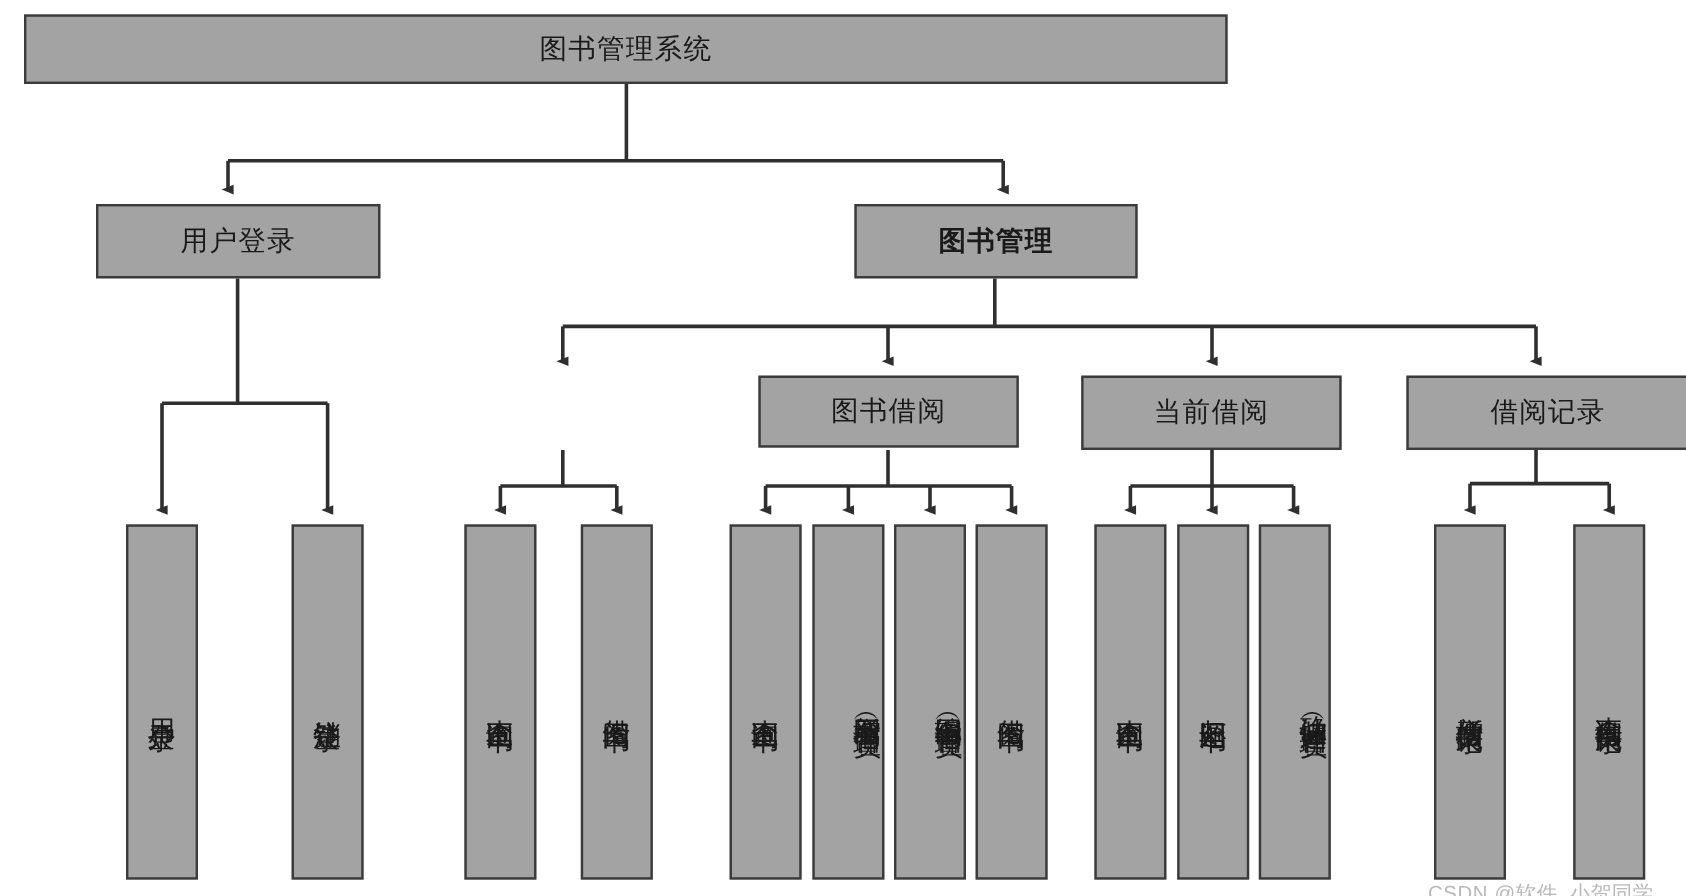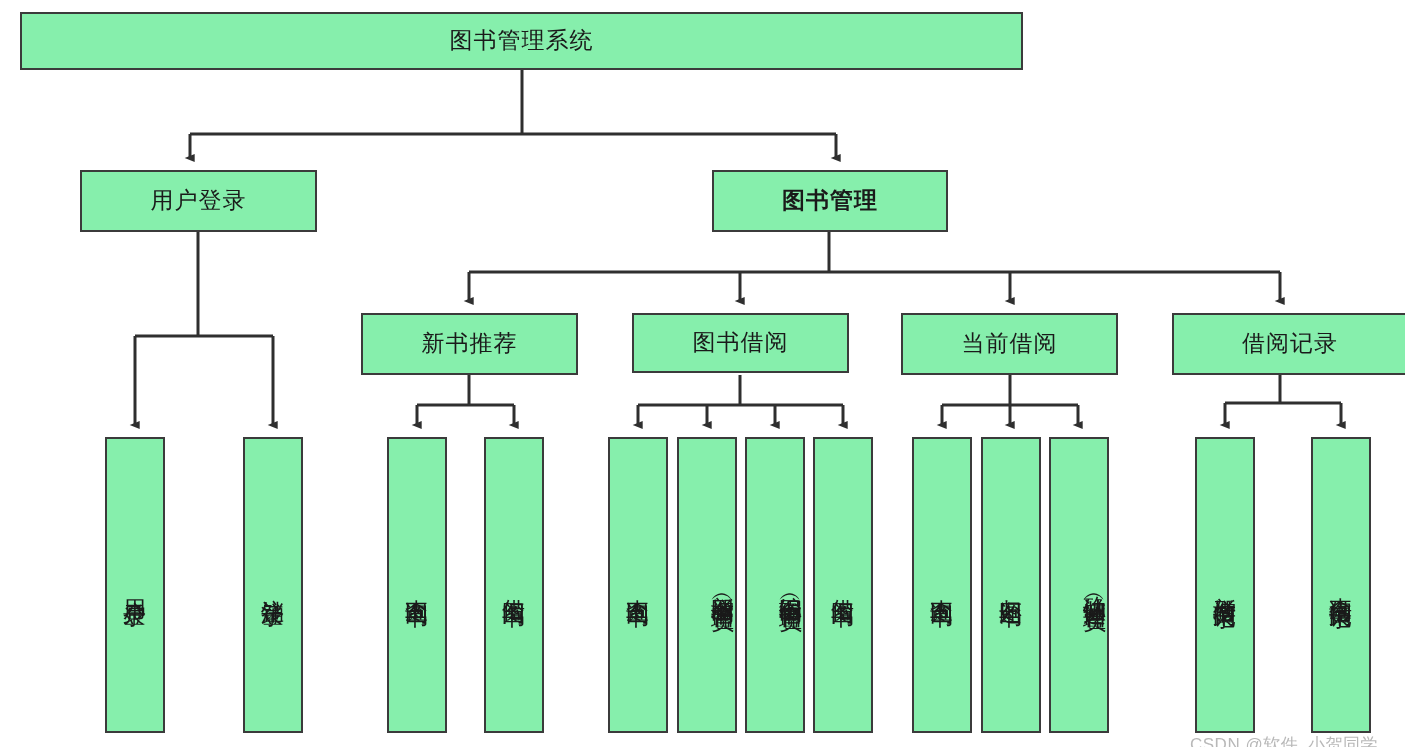--- a/index.html
+++ b/index.html
@@ -23,21 +23,21 @@
     left: 0;
     top: 0;
     width: 1405px;
     height: 747px;
     pointer-events: none;
   }
   .node {
     position: absolute;
     box-sizing: border-box;
     border: 2.5px solid #3b3b3b;
-    background: #86efac;
+    background: #a3a3a3;
     display: flex;
     align-items: center;
     justify-content: center;
     text-align: center;
     color: #1a1a1a;
   }
   .node-h {
     font-size: 23px;
     letter-spacing: 1px;
     line-height: 1.1;
@@ -128,23 +128,20 @@
     <span>图书管理系统</span>
   </div>
 
   <div class="node node-h" style="left:80px; top:170px; width:237px; height:62px;">
     <span>用户登录</span>
   </div>
   <div class="node node-h" style="left:712px; top:170px; width:236px; height:62px;font-weight:bold;">
     <span>图书管理</span>
   </div>
 
-  <div class="node node-h" style="left:361px; top:313px; width:217px; height:62px;">
-    <span>新书推荐</span>
-  </div>
   <div class="node node-h" style="left:632px; top:313px; width:217px; height:60px;">
     <span>图书借阅</span>
   </div>
   <div class="node node-h" style="left:901px; top:313px; width:217px; height:62px;">
     <span>当前借阅</span>
   </div>
   <div class="node node-h" style="left:1172px; top:313px; width:236px; height:62px;">
     <span>借阅记录</span>
   </div>
 

